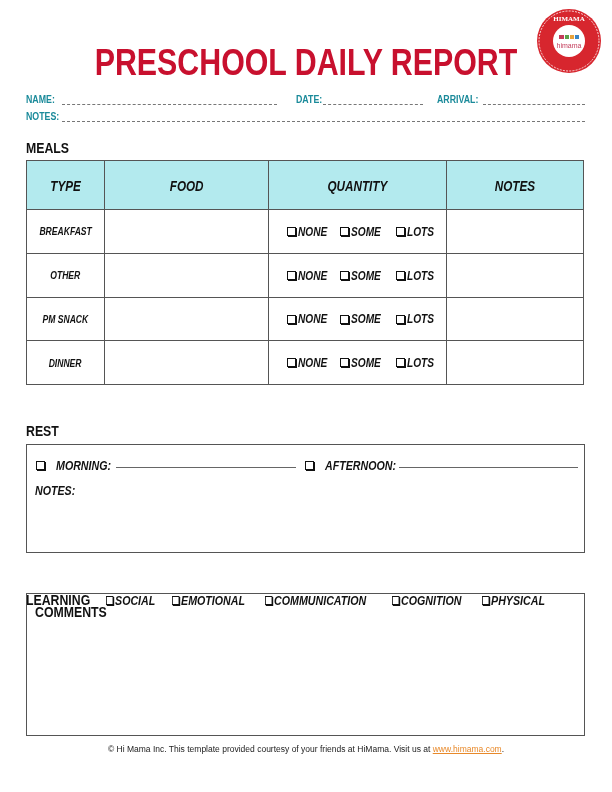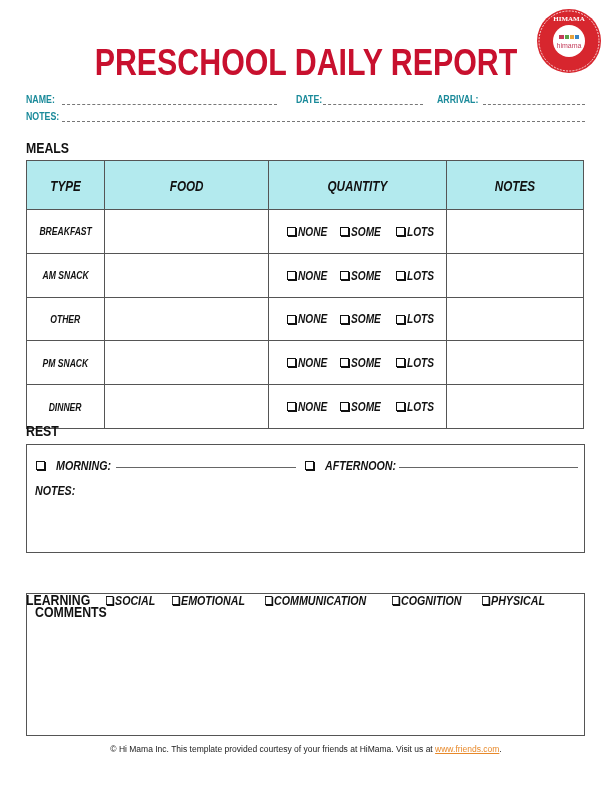--- a/index.html
+++ b/index.html
@@ -79,32 +79,20 @@
         <td>
           <div class="qty">
             <span class="qty-opt"><span class="cb"></span><span style="display:inline-block;transform:scaleX(0.78);transform-origin:0 0;">NONE</span></span>
             <span class="qty-opt"><span class="cb"></span><span style="display:inline-block;transform:scaleX(0.78);transform-origin:0 0;">SOME</span></span>
             <span class="qty-opt"><span class="cb"></span><span style="display:inline-block;transform:scaleX(0.78);transform-origin:0 0;">LOTS</span></span>
           </div>
         </td>
         <td></td>
       </tr>
       <tr>
-        <td><span class="td-txt">AM SNACK</span></td>
-        <td></td>
-        <td>
-          <div class="qty">
-            <span class="qty-opt"><span class="cb"></span><span style="display:inline-block;transform:scaleX(0.78);transform-origin:0 0;">NONE</span></span>
-            <span class="qty-opt"><span class="cb"></span><span style="display:inline-block;transform:scaleX(0.78);transform-origin:0 0;">SOME</span></span>
-            <span class="qty-opt"><span class="cb"></span><span style="display:inline-block;transform:scaleX(0.78);transform-origin:0 0;">LOTS</span></span>
-          </div>
-        </td>
-        <td></td>
-      </tr>
-      <tr>
         <td><span class="td-txt">OTHER</span></td>
         <td></td>
         <td>
           <div class="qty">
             <span class="qty-opt"><span class="cb"></span><span style="display:inline-block;transform:scaleX(0.78);transform-origin:0 0;">NONE</span></span>
             <span class="qty-opt"><span class="cb"></span><span style="display:inline-block;transform:scaleX(0.78);transform-origin:0 0;">SOME</span></span>
             <span class="qty-opt"><span class="cb"></span><span style="display:inline-block;transform:scaleX(0.78);transform-origin:0 0;">LOTS</span></span>
           </div>
         </td>
         <td></td>
@@ -158,14 +146,14 @@
   <div class="learn-opt" style="left:239px;"><span class="cb"></span><span>COMMUNICATION</span></div>
   <div class="learn-opt" style="left:366px;"><span class="cb"></span><span>COGNITION</span></div>
   <div class="learn-opt" style="left:456px;"><span class="cb"></span><span>PHYSICAL</span></div>
 </div>
 
 <div class="comments-box">
   <div class="sec-h" style="left:8px;top:9px;">COMMENTS</div>
 </div>
 
 <div class="footer">
-  <span>© Hi Mama Inc.  This template provided courtesy of your friends at HiMama. Visit us at </span><a>www.friends.com</a><span>.</span>
+  <span>© Hi Mama Inc.  This template provided courtesy of your friends at HiMama. Visit us at </span><a>www.himama.com</a><span>.</span>
 </div>
 
 </body></html>

